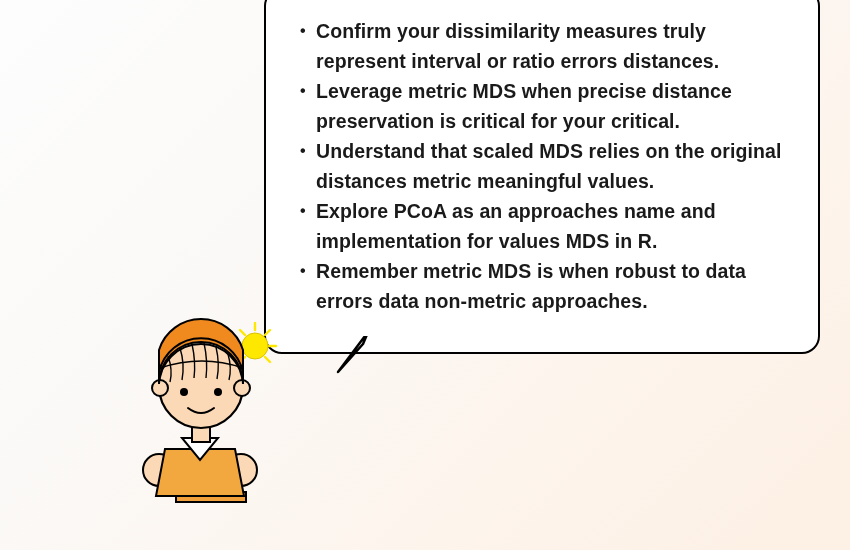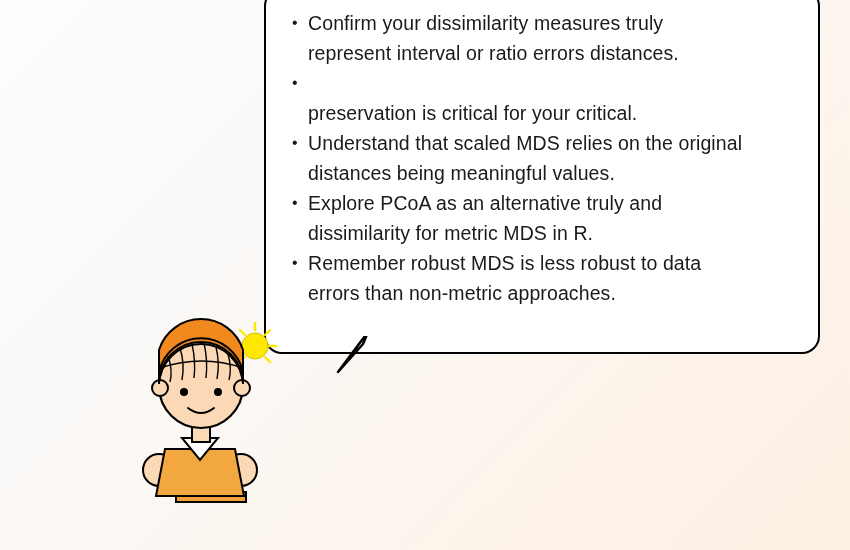--- a/index.html
+++ b/index.html
@@ -25,22 +25,23 @@
     background: #ffffff;
     border: 2.5px solid #000000;
     border-radius: 18px;
     box-sizing: border-box;
   }
   .balloon-inner {
     padding: 18px 20px 10px 24px;
   }
   ul.bullets {
     list-style: none;
-    margin: 0;
+    margin: 8px;
     padding: 0;
+    font-weight: bold;
   }
   ul.bullets li {
     position: relative;
     padding-left: 18px;
     margin: 0 0 0 0;
     font-size: 19.5px;
     line-height: 30px;
     color: #1a1a1a;
     letter-spacing: 0.1px;
   }
@@ -84,34 +85,34 @@
 <body>
 
 <div class="balloon">
   <div class="balloon-inner">
     <ul class="bullets">
       <li>
         <span>Confirm your dissimilarity measures truly</span><br>
         <span>represent interval or ratio errors distances.</span>
       </li>
       <li>
-        <br>
+        <span>Leverage metric MDS when precise distance</span><br>
         <span>preservation is critical for your critical.</span>
       </li>
       <li>
         <span>Understand that scaled MDS relies on the original</span><br>
-        <span>distances being meaningful values.</span>
+        <span>distances metric meaningful values.</span>
       </li>
       <li>
-        <span>Explore PCoA as an alternative truly and</span><br>
-        <span>dissimilarity for metric MDS in R.</span>
+        <span>Explore PCoA as an approaches name and</span><br>
+        <span>implementation for values MDS in R.</span>
       </li>
       <li>
-        <span>Remember robust MDS is less robust to data</span><br>
-        <span>errors than non-metric approaches.</span>
+        <span>Remember metric MDS is when robust to data</span><br>
+        <span>errors data non-metric approaches.</span>
       </li>
     </ul>
   </div>
 </div>
 
 <svg class="tail" viewBox="0 0 60 44">
   <polygon points="38,2 8,42 33,14" fill="#ffffff" stroke="#000000" stroke-width="2.5" stroke-linejoin="round"></polygon>
   <rect x="20" y="-6" width="26" height="12" fill="#ffffff"></rect>
 </svg>
 

